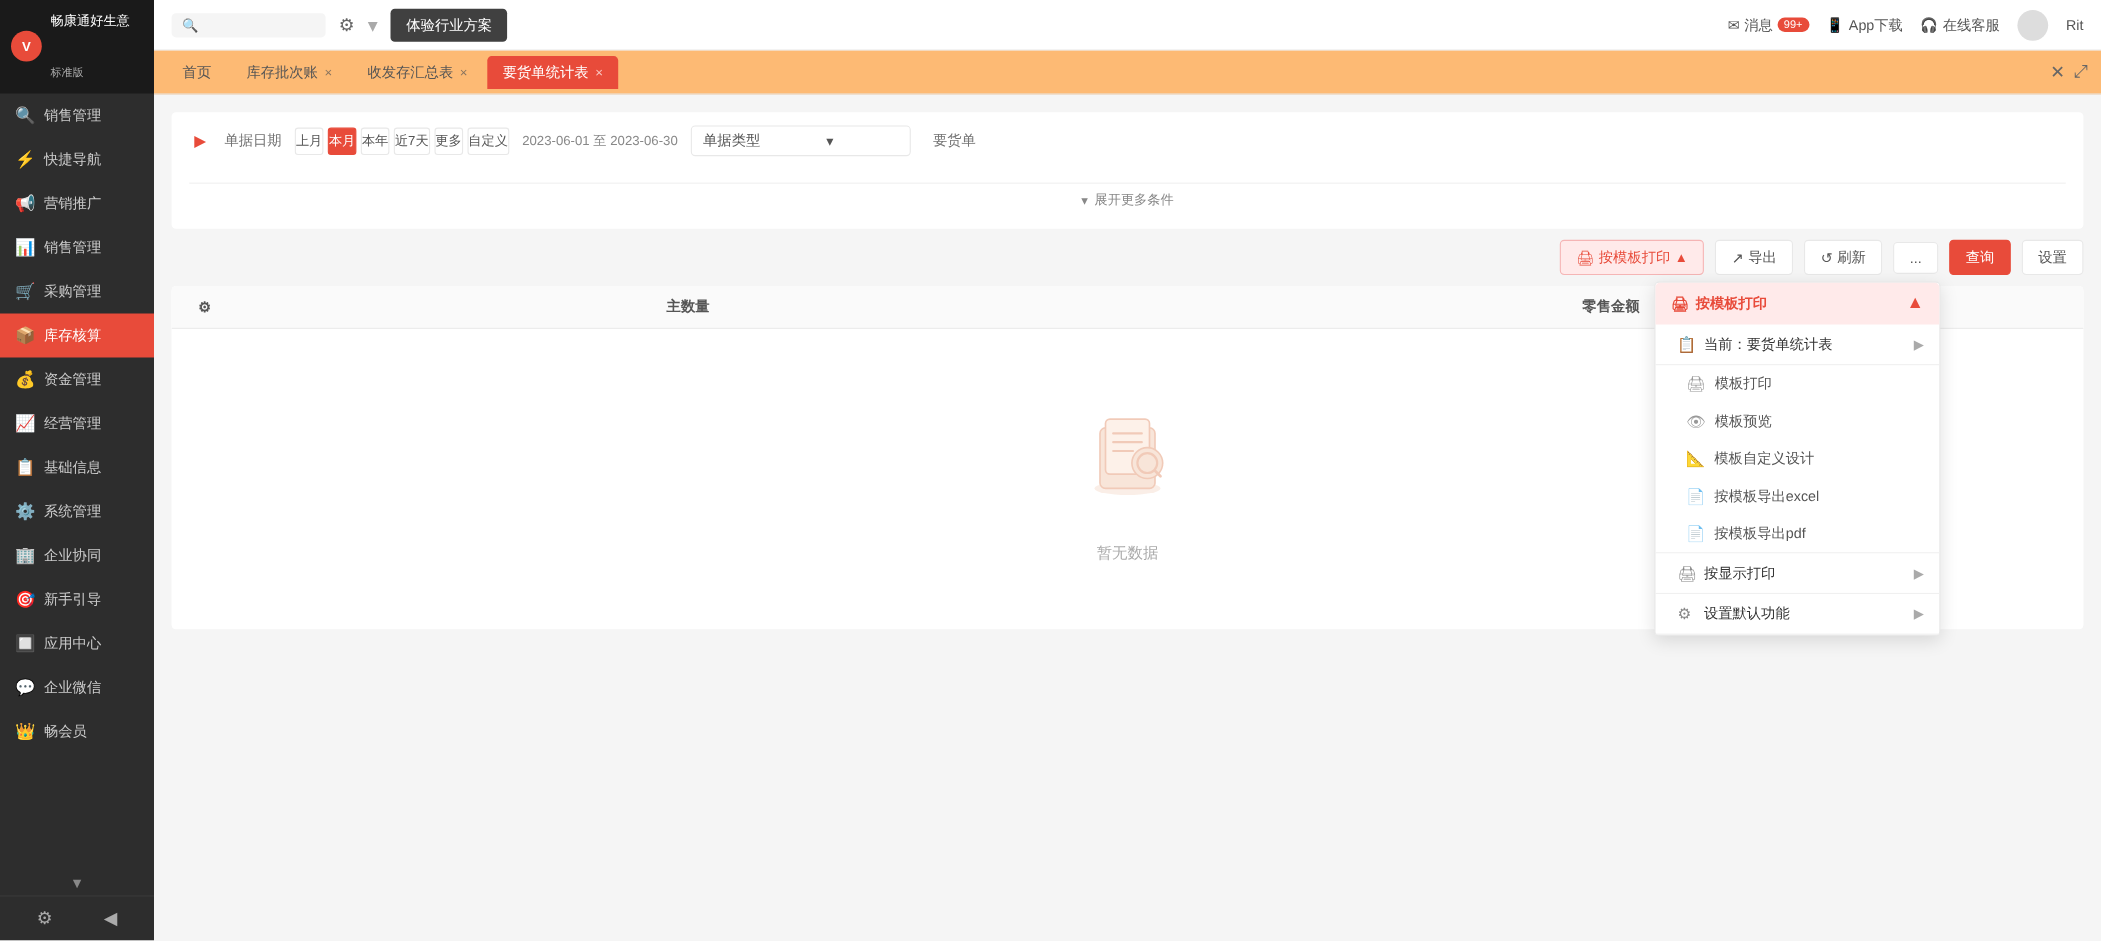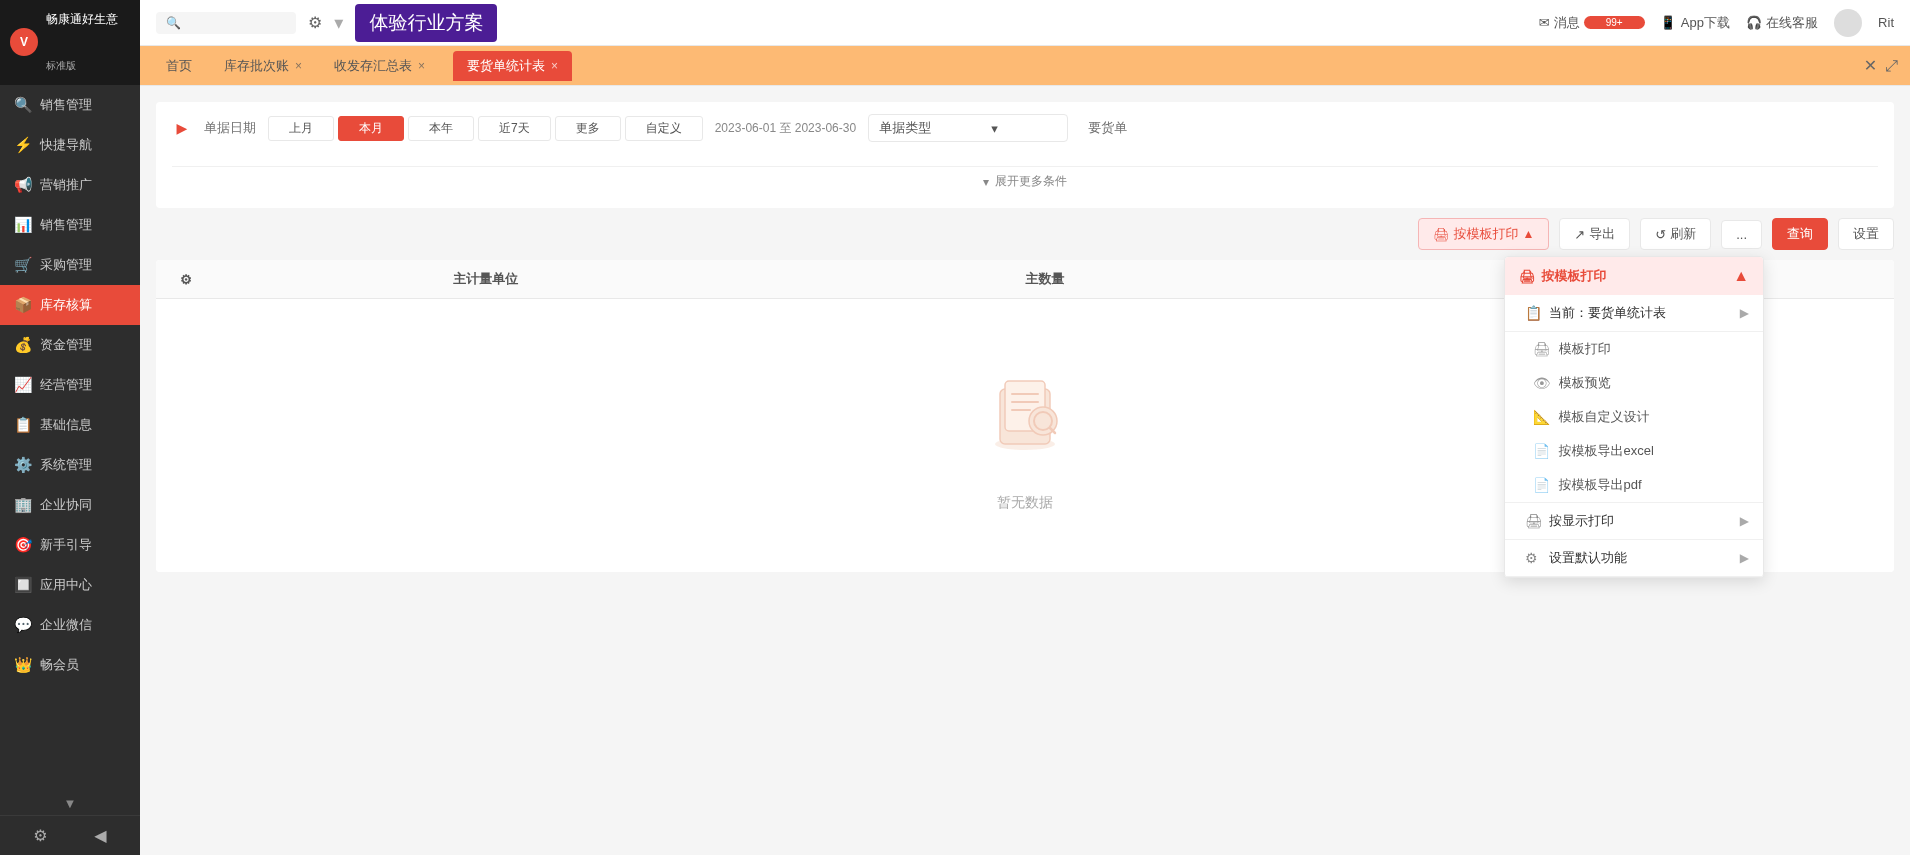--- a/index.html
+++ b/index.html
@@ -86,36 +86,36 @@
       background: #f5f5f5;
       border-radius: 4px;
       padding: 4px 10px;
       gap: 6px;
       width: 140px;
       color: #999;
       font-size: 12px;
     }
     .topbar-gear { color: #666; cursor: pointer; font-size: 16px; }
     .topbar-industry {
-      background: #4c1d95;
+      background: #404040;
       color: white;
       border: none;
       padding: 6px 14px;
       border-radius: 4px;
       cursor: pointer;
-      font-size: 19px;
+      font-size: 13px;
     }
     .topbar-spacer { flex: 1; }
     .topbar-actions { display: flex; align-items: center; gap: 16px; }
     .topbar-action-item { display: flex; align-items: center; gap: 4px; color: #555; cursor: pointer; font-size: 13px; }
     .badge-red {
       background: #e84b3a;
       color: white;
       border-radius: 10px;
-      padding: 1px 22px;
+      padding: 1px 6px;
       font-size: 10px;
       min-width: 18px;
       text-align: center;
     }
     .topbar-avatar {
       width: 28px; height: 28px;
       background: #ddd;
       border-radius: 50%;
     }
     .topbar-username { color: #555; font-size: 13px; }
@@ -134,21 +134,21 @@
     .tab {
       display: flex; align-items: center;
       padding: 6px 14px;
       border-radius: 4px 4px 0 0;
       font-size: 13px;
       cursor: pointer;
       color: #555;
       gap: 6px;
       white-space: nowrap;
     }
-    .tab.active { background: #e84b3a; color: white; margin-left: 10px; }
+    .tab.active { background: #e84b3a; color: white; }
     .tab-close { font-size: 12px; color: inherit; opacity: 0.7; }
     .tabs-spacer { flex: 1; }
     .tabs-controls { display: flex; gap: 8px; align-items: center; }
     .tab-ctrl-btn { color: #666; cursor: pointer; font-size: 16px; background: none; border: none; }
 
     
     .page-area {
       flex: 1;
       overflow-y: auto;
       padding: 16px;
@@ -180,21 +180,21 @@
       background: none;
       border: none;
       cursor: pointer;
       width: 20px; height: 20px;
       display: flex; align-items: center; justify-content: center;
       font-size: 14px;
     }
     .filter-label { color: #737373; font-size: 13px; white-space: nowrap; }
     .date-btns { display: flex; gap: 4px; align-items: center; }
     .date-btn {
-      padding: 3px 20px;
+      padding: 3px 0;
       border-radius: 3px;
       border: 1px solid #e8e8e8;
       background: white;
       cursor: pointer;
       font-size: 12px;
       color: #555;
     }
     .date-btn.active { background: #e84b3a; color: white; border-color: #e84b3a; }
     .date-range { color: #888; font-size: 12px; }
 
@@ -589,21 +589,20 @@
             </div>
             <span class="dropdown-arrow">▶</span>
           </div>
         </div>
       </div>
     </div>
 
     <div class="data-table">
       <div class="table-header">
         <div class="th gear">⚙</div>
-        <div class="th">主计量单位</div>
         <div class="th">主数量</div>
         <div class="th">零售金额</div>
       </div>
 
       <div class="empty-state">
         <div class="empty-icon">
           
           <svg width="100" height="100" viewBox="0 0 100 100" xmlns="http://www.w3.org/2000/svg">
             <ellipse cx="50" cy="85" rx="30" ry="6" fill="#f0c8b0" opacity="0.5"></ellipse>
             <rect x="25" y="30" width="50" height="55" rx="5" fill="#f5d5c0" stroke="#e8a88a" stroke-width="1.5"></rect>

